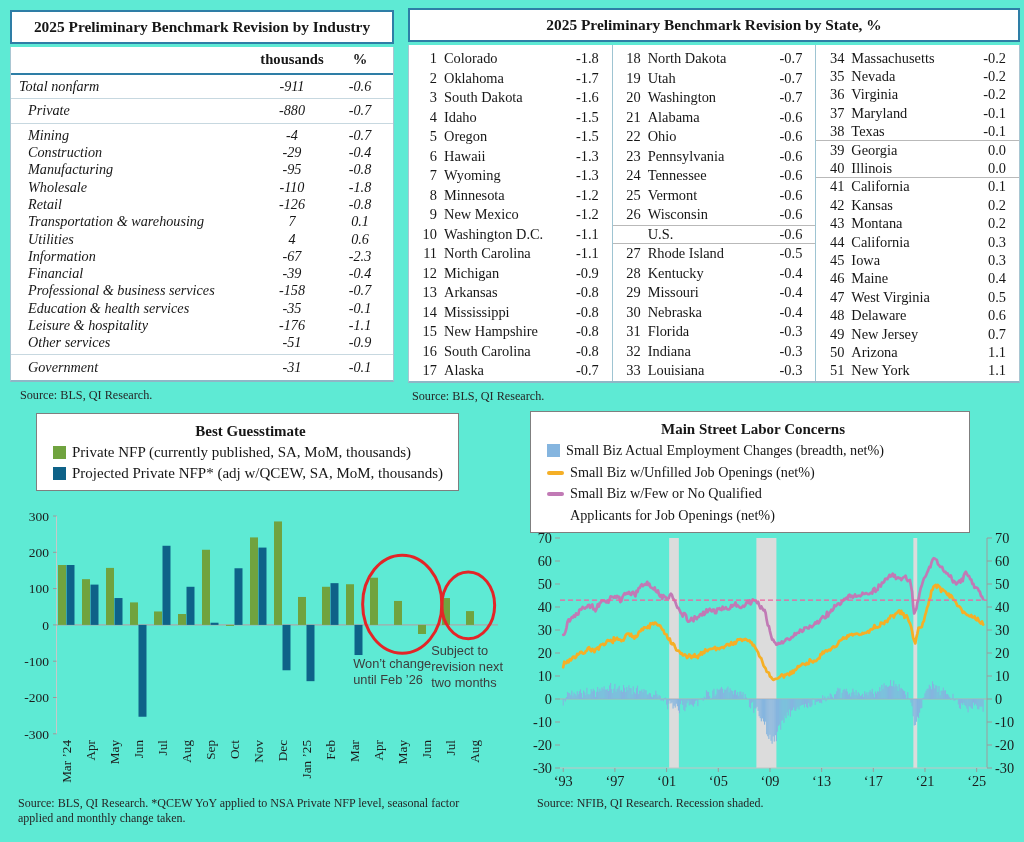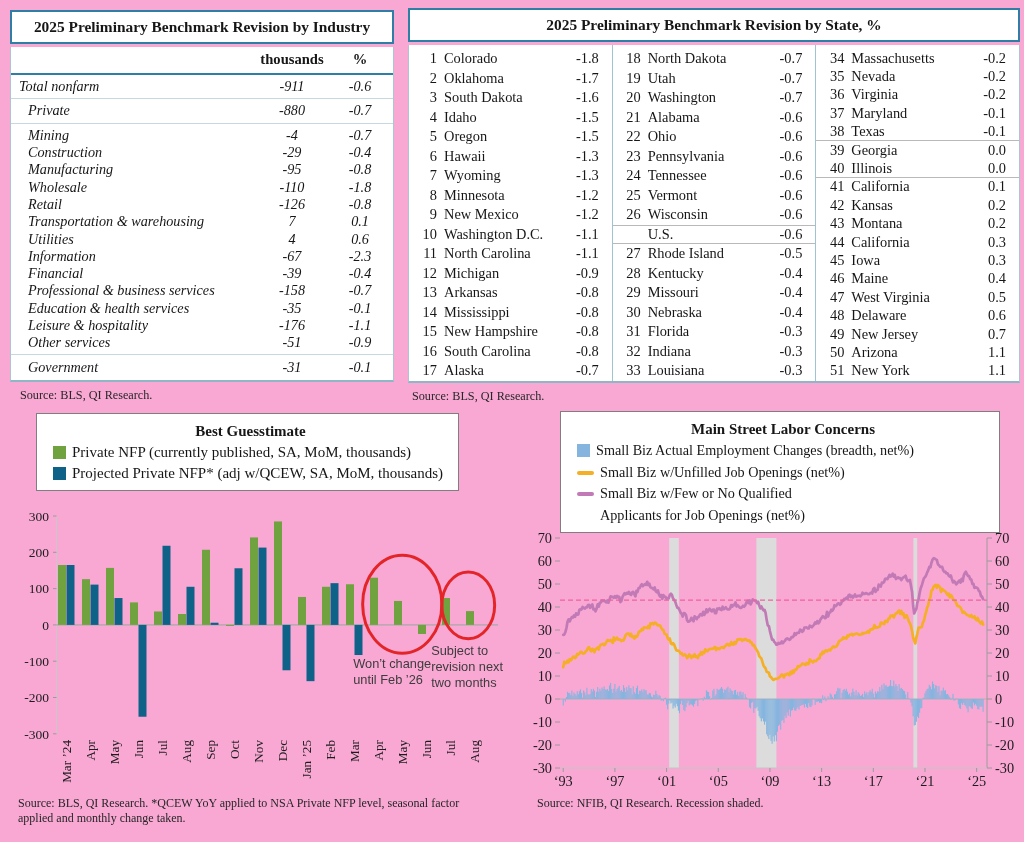--- a/index.html
+++ b/index.html
@@ -1,16 +1,16 @@
 <!DOCTYPE html>
 <html><head>
 <meta charset="utf-8">
 <style>
   html,body{margin:0;padding:0;background:#fff;}
-  .canvas{position:relative;width:1024px;height:842px;background:#f9a8d4;
+  .canvas{position:relative;width:1024px;height:842px;background:#5eead4;
     font-family:"Liberation Serif",serif;color:#161616;overflow:hidden;}
   .abs{position:absolute;}
 
   
   .tbl-title{border:2px solid #2E7EA6;background:#fff;font-weight:bold;text-align:center;
     font-size:15.4px;padding:6px 4px;box-sizing:border-box;}
   .tbl-body{border-left:1px solid #a9c6d2;border-right:1px solid #a9c6d2;
     border-bottom:2px solid #8fb6c6;margin-top:3px;box-sizing:border-box;background:#fff;}
   .tbl-src{font-size:12.2px;color:#262626;}
 
@@ -517,21 +517,21 @@
         <text x="347.20000000000005" y="165.734" font-family="&quot;Liberation Sans&quot;, sans-serif" font-size="12.8" fill="#3c3c3c">Won’t change</text>
         <text x="347.20000000000005" y="181.734" font-family="&quot;Liberation Sans&quot;, sans-serif" font-size="12.8" fill="#3c3c3c">until Feb ’26</text>
         <text x="425.20000000000005" y="152.666" font-family="&quot;Liberation Sans&quot;, sans-serif" font-size="12.8" fill="#3c3c3c">Subject to</text>
         <text x="425.20000000000005" y="168.666" font-family="&quot;Liberation Sans&quot;, sans-serif" font-size="12.8" fill="#3c3c3c">revision next</text>
         <text x="425.20000000000005" y="184.666" font-family="&quot;Liberation Sans&quot;, sans-serif" font-size="12.8" fill="#3c3c3c">two months</text>
       </svg>
     <div class="chart-src abs" style="left:18px;top:388px;width:462px;">Source: BLS, QI Research. *QCEW YoY applied to NSA Private NFP level, seasonal factor applied and monthly change taken.</div>
   </section>
 
   <section class="abs" style="left:512px;top:408px;width:512px;height:434px;">
-    <div class="legend-box abs" style="left:48px;top:3px;width:440px;">
+    <div class="legend-box abs" style="left:18px;top:3px;width:440px;">
       <div class="legend-title">Main Street Labor Concerns</div>
       <div class="litem big">
         <span class="chip sq" id="chip-lblue" style="background: rgb(133, 181, 223);"></span>
         <span class="ltext">
             <span>Small Biz Actual Employment Changes (breadth, net%)</span>
           </span>
       </div>
       <div class="litem big">
         <span class="chip ln" id="chip-orange" style="background: rgb(245, 175, 38);"></span>
         <span class="ltext">

